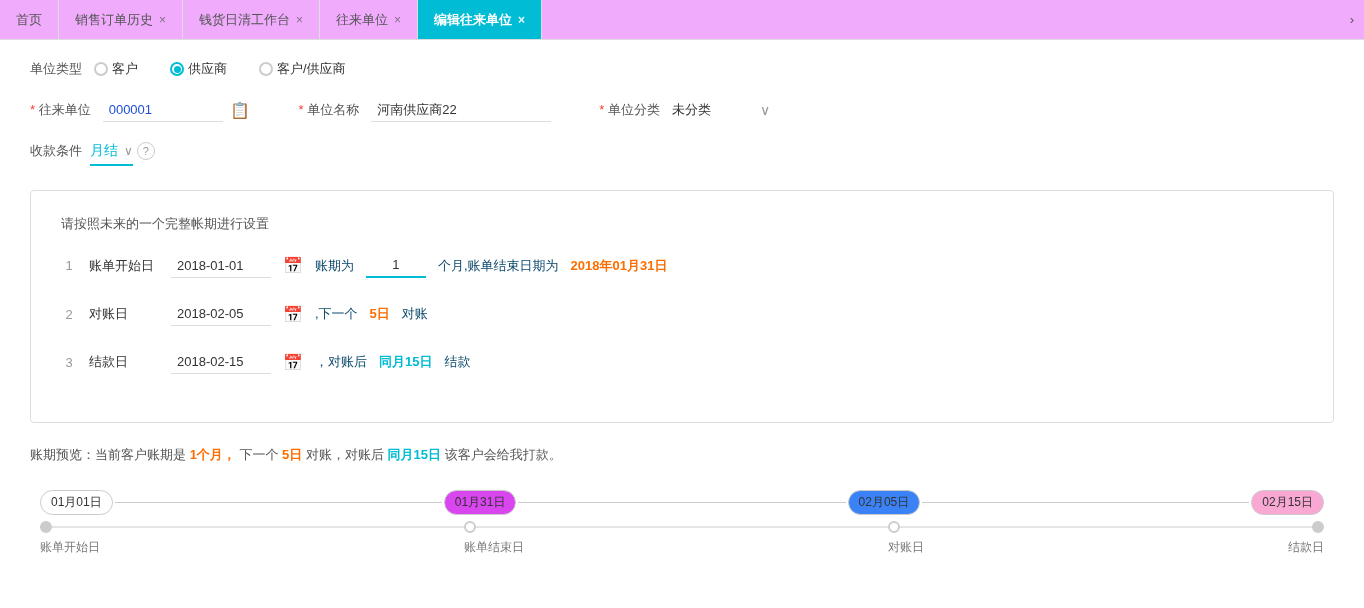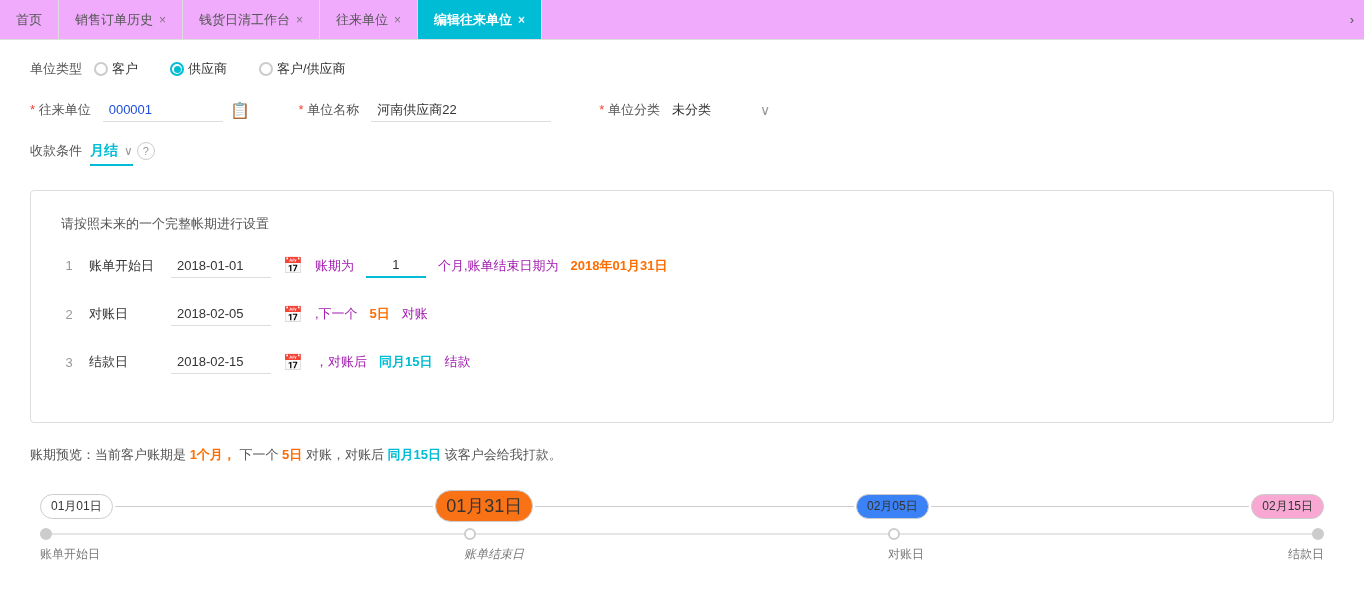--- a/index.html
+++ b/index.html
@@ -139,21 +139,21 @@
     .payment-select {
       display: flex;
       align-items: center;
       border-bottom: 2px solid #00bcd4;
       padding-bottom: 4px;
       gap: 6px;
       cursor: pointer;
     }
     .payment-select-value {
       color: #00bcd4;
-      font-weight: bold;
+      font-weight: normal;
       font-size: 14px;
     }
     .chevron-small { color: #999; font-size: 12px; }
     .help-icon {
       width: 18px;
       height: 18px;
       border-radius: 50%;
       border: 1px solid #ccc;
       display: flex;
       align-items: center;
@@ -206,21 +206,21 @@
       border: none;
       border-bottom: 2px solid #00bcd4;
       padding: 4px 6px;
       font-size: 13px;
       color: #333;
       outline: none;
       width: 60px;
       text-align: center;
     }
     .row-desc {
-      color: #a21caf;
+      color: #0c4a6e;
       font-size: 13px;
     }
     .highlight-orange { color: #ff6d00; font-weight: bold; }
     .highlight-teal { color: #00bcd4; font-weight: bold; }
 
     
     .preview-text {
       font-size: 13px;
       color: #555;
       margin-bottom: 24px;
@@ -350,21 +350,21 @@
 
   <div style="position: relative; padding: 0 10px;">
     <div style="position: relative;">
 
       <div style="display: flex; justify-content: space-between; align-items: center; margin-bottom: 6px;">
         <div style="display:flex; flex-direction:column; align-items:center; gap:6px;">
           <div style="background:#fff;border:1px solid #ccc;border-radius:20px;padding:3px 10px;font-size:12px;color:#333;">01月01日</div>
         </div>
         <div style="flex:1;height:1px;background:#ccc;margin: 0 2px; position:relative; top:0;"></div>
         <div style="display:flex; flex-direction:column; align-items:center; gap:6px;">
-          <div style="background:#f97316;border:1px solid #ccc;border-radius:20px;padding:3px 10px;font-size:18px;color:#333;text-align:center;">01月31日</div>
+          <div style="background:#d946ef;border:1px solid #ccc;border-radius:20px;padding:3px 10px;font-size:12px;color:#333;text-align:center;">01月31日</div>
         </div>
         <div style="flex:1;height:1px;background:#ccc;margin: 0 2px;"></div>
         <div style="display:flex; flex-direction:column; align-items:center; gap:6px;">
           <div style="background:#3b82f6;border:1px solid #ccc;border-radius:20px;padding:3px 10px;font-size:12px;color:#333;">02月05日</div>
         </div>
         <div style="flex:1;height:1px;background:#ccc;margin: 0 2px;"></div>
         <div style="display:flex; flex-direction:column; align-items:center; gap:6px;">
           <div style="background:#f9a8d4;border:1px solid #ccc;border-radius:20px;padding:3px 10px;font-size:12px;color:#333;">02月15日</div>
         </div>
       </div>
@@ -372,20 +372,20 @@
       <div style="position:relative;display:flex;align-items:center;justify-content:space-between;margin-bottom:6px;">
         <div style="position:absolute;top:50%;left:0;right:0;height:1px;background:#ccc;transform:translateY(-50%);z-index:0;"></div>
         <div style="width:12px;height:12px;border-radius:50%;background:#ccc;border:2px solid #ccc;z-index:1;"></div>
         <div style="width:12px;height:12px;border-radius:50%;background:#fff;border:2px solid #ccc;z-index:1;"></div>
         <div style="width:12px;height:12px;border-radius:50%;background:#fff;border:2px solid #ccc;z-index:1;"></div>
         <div style="width:12px;height:12px;border-radius:50%;background:#ccc;border:2px solid #ccc;z-index:1;"></div>
       </div>
 
       <div style="display:flex;justify-content:space-between;">
         <div style="font-size:12px;color:#777;text-align:center;">账单开始日</div>
-        <div style="font-size:12px;color:#777;text-align:center;font-style:italic;">账单结束日</div>
+        <div style="font-size:12px;color:#777;text-align:center;">账单结束日</div>
         <div style="font-size:12px;color:#777;text-align:center;">对账日</div>
         <div style="font-size:12px;color:#777;text-align:center;">结款日</div>
       </div>
     </div>
   </div>
 
 </div>
 
 </body></html>

